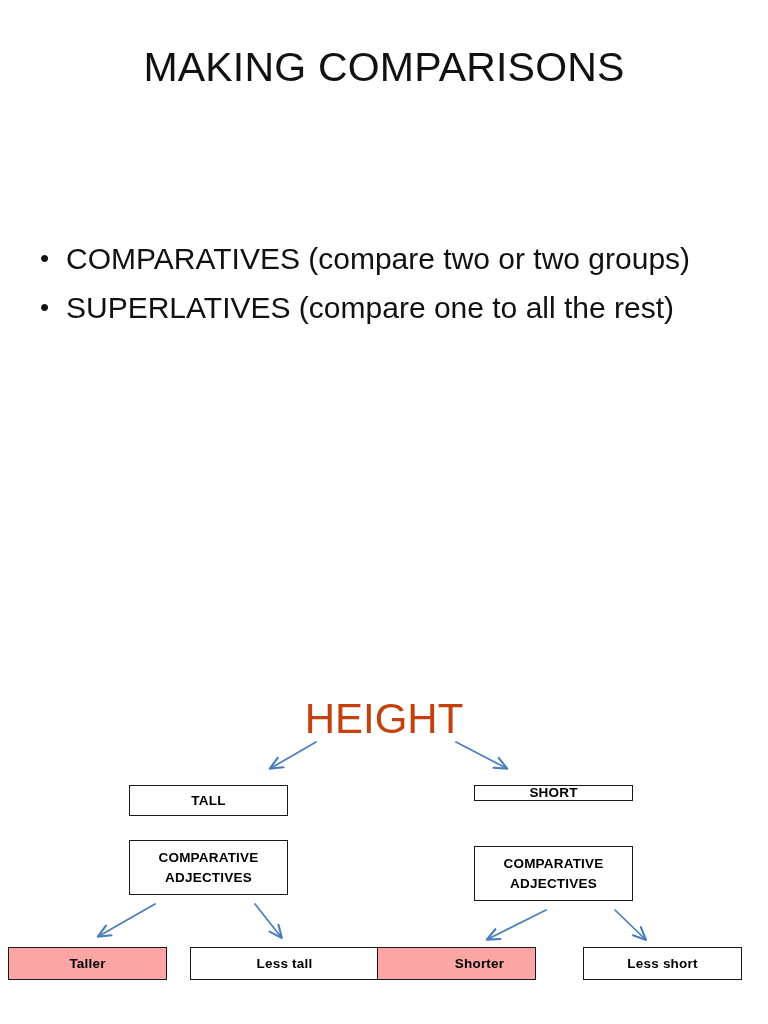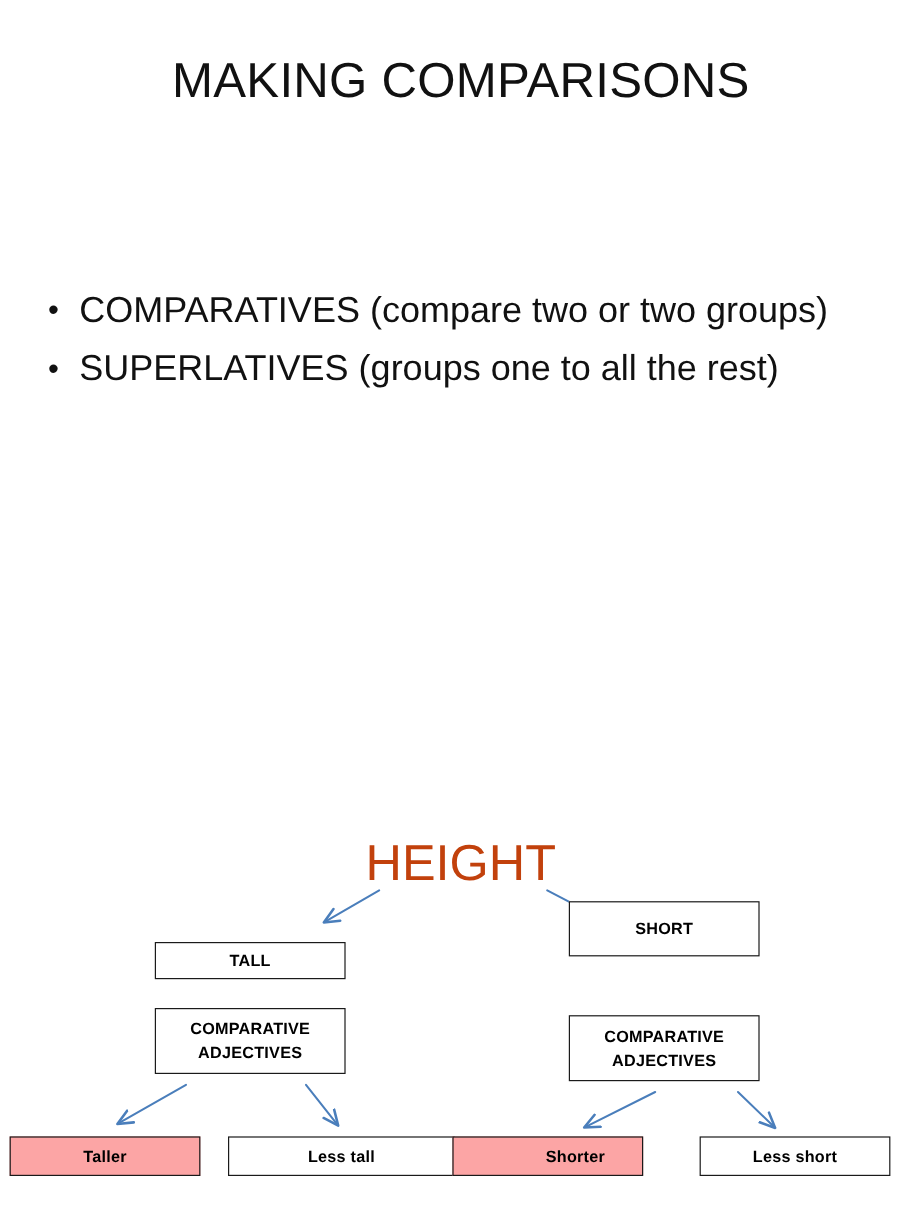--- a/index.html
+++ b/index.html
@@ -109,21 +109,21 @@
     color: #000000;
   }
   .node.red {
     background: #fca5a5;
     border-color: #1a1a1a;
   }
   .node .node-label { display: block; }
 
   
   .node-tall        { left: 129px; top: 785px;  width: 159px; height: 31px; }
-  .node-short       { left: 474px; top: 751px;  width: 159px; height: 46px; }
+  .node-short       { left: 474px; top: 785px;  width: 159px; height: 16px; }
   .node-comp-left   { left: 129px; top: 840px;  width: 159px; height: 55px; }
   .node-comp-right  { left: 474px; top: 846px;  width: 159px; height: 55px; }
   .node-taller      { left: 8px;   top: 947px;  width: 159px; height: 33px; }
   .node-less-tall   { left: 190px; top: 947px;  width: 189px; height: 33px; }
   .node-shorter     { left: 377px; top: 947px;  width: 159px; height: 33px; padding-left: 46px; }
   .node-less-short  { left: 583px; top: 947px;  width: 159px; height: 33px; }
 
   svg.arrow-layer {
     position: absolute;
     left: 0;
@@ -142,21 +142,21 @@
 
   <div class="bullet-list">
 
     <div class="bullet-row">
       <span class="bullet-mark">•</span>
       <span class="bullet-text">COMPARATIVES (compare two or two groups)</span>
     </div>
 
     <div class="bullet-row">
       <span class="bullet-mark">•</span>
-      <span class="bullet-text">SUPERLATIVES (groups one to all the rest)</span>
+      <span class="bullet-text">SUPERLATIVES (compare one to all the rest)</span>
     </div>
 
   </div>
 
   <div class="diagram">
 
     <div class="diagram-heading">HEIGHT</div>
 
     <svg class="arrow-layer" viewBox="0 0 768 1024" xmlns="http://www.w3.org/2000/svg">
       <defs>

